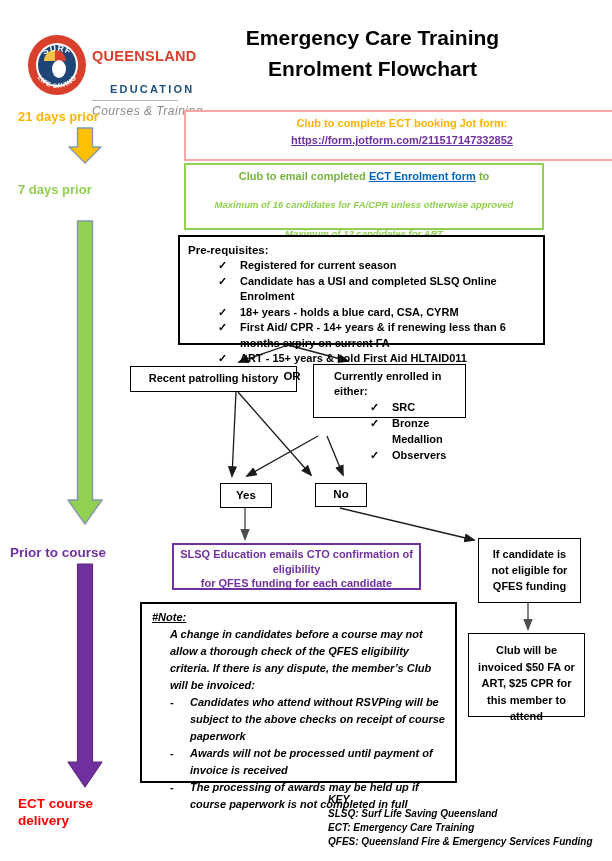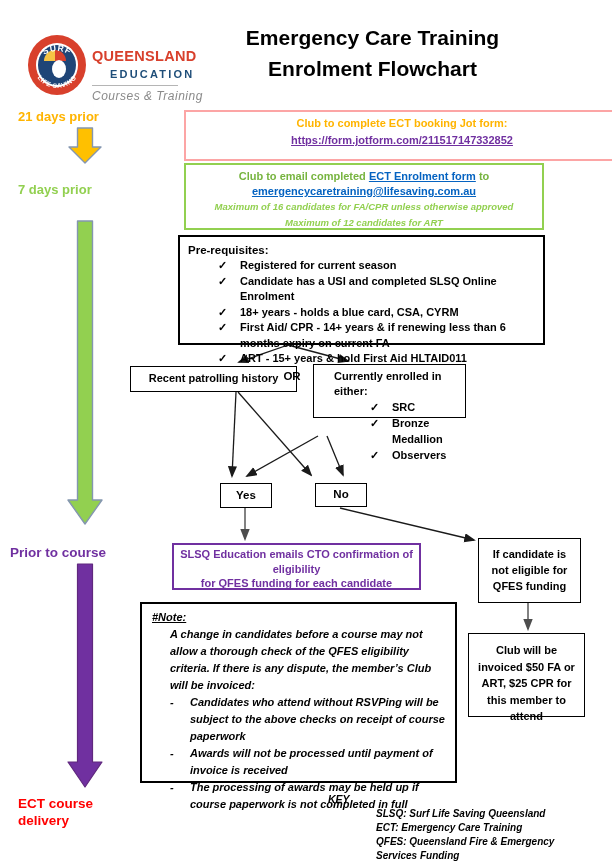--- a/index.html
+++ b/index.html
@@ -10,21 +10,21 @@
   .abs{position:absolute;}
   #connectors{position:absolute;left:0;top:0;width:612px;height:861px;z-index:1;pointer-events:none;}
   .box{position:absolute;z-index:2;background:#fff;box-sizing:border-box;}
   .black-box{border:1.5px solid #000;}
   .center{text-align:center;}
 
   
   #logo-badge{position:absolute;left:25px;top:32px;z-index:2;}
   #brand-block{position:absolute;left:92px;top:49px;z-index:2;line-height:1;}
   .brand-name{color:#d8402c;font-weight:700;font-size:14.5px;letter-spacing:.3px;}
-  .brand-div{color:#1f4e79;font-weight:700;font-size:11px;letter-spacing:2.2px;margin-top:5px;padding-left:18px;}
+  .brand-div{color:#1f4e79;font-weight:700;font-size:11px;letter-spacing:2.2px;margin-top:20px;padding-left:18px;}
   .brand-rule{width:86px;height:1px;background:#b5b5b5;margin-top:5px;}
   .brand-tag{color:#8a8a8a;font-style:italic;font-size:12px;margin-top:4px;letter-spacing:.5px;}
   #page-title{left:190px;top:22px;width:365px;font-size:21px;font-weight:700;line-height:31px;z-index:2;}
 
   
   .tl-label{z-index:2;font-weight:700;font-size:13px;}
   #label-21days{left:18px;top:109px;width:134px;color:#ffb400;}
   #label-7days{left:18px;top:182px;width:134px;color:#92d050;}
   #label-prior{left:10px;top:545px;width:150px;color:#7030a0;font-size:13.5px;}
   #label-delivery{left:18px;top:795px;width:134px;color:#ff0000;font-size:13.5px;line-height:17px;}
@@ -33,21 +33,21 @@
   #jotform-box{left:184px;top:110px;width:436px;height:51px;border:2px solid #fca5a5;padding-top:4px;}
   #jotform-box .head{color:#ffb400;font-weight:700;font-size:11px;line-height:14px;}
   .plink{color:#7030a0;font-weight:700;font-size:11px;text-decoration:underline;cursor:pointer;}
   .blink{color:#0563c1;font-weight:700;text-decoration:underline;cursor:pointer;}
 
   
   #email-box{left:184px;top:163px;width:360px;height:67px;border:2px solid #92d050;padding-top:4px;}
   #email-box .gtext{color:#77b43f;font-weight:700;font-size:11px;}
   #email-box .l1{line-height:15px;font-size:11px;}
   #email-box .l2{line-height:15px;font-size:11px;}
-  #email-box .gnote{color:#92d050;font-weight:700;font-style:italic;font-size:9.5px;line-height:16px;}
+  #email-box .gnote{color:#92d050;font-weight:700;font-style:italic;font-size:9.5px;line-height:16px;margin-top:13px;}
 
   
   #prereq-box{left:178px;top:235px;width:367px;height:110px;border:2px solid #000;padding:5px 8px;}
   #prereq-box .title{font-weight:700;font-size:11.5px;line-height:16px;}
   .chk-row{display:flex;margin-left:30px;font-weight:700;font-size:11px;line-height:15.5px;}
   .chk{width:22px;flex:none;}
   .chk-text{flex:1;}
 
   
   #patrol-box{left:130px;top:366px;width:167px;height:26px;font-weight:700;font-size:11px;line-height:23px;}
@@ -72,21 +72,21 @@
   .dash{width:20px;flex:none;}
   .dash-text{flex:1;}
 
   
   #noteligible-box{left:478px;top:538px;width:103px;height:65px;font-weight:700;font-size:11px;line-height:16px;padding:7px 9px;}
   #invoice-box{left:468px;top:633px;width:117px;height:84px;font-weight:700;font-size:11px;line-height:16.5px;padding:8px 5px;}
 
   
   #key-block{left:328px;top:792px;width:270px;z-index:2;font-style:italic;font-weight:700;}
   #key-block .title{font-size:10.5px;line-height:15px;}
-  #key-block .item{font-size:10px;line-height:14px;margin-left:48px;}
+  #key-block .item{font-size:10px;line-height:14px;}
 </style>
 </head>
 <body>
 
 <div id="canvas">
 
   <svg id="connectors" viewBox="0 0 612 861">
     <defs>
       <marker id="arr" markerWidth="9" markerHeight="8" refX="7.5" refY="3.5" orient="auto">
         <path d="M0,0 L9,3.5 L0,7 Z" fill="#1a1a1a"></path>
@@ -154,23 +154,20 @@
 
   <div id="jotform-box" class="box center">
     <div class="head">Club to complete ECT booking Jot form:</div>
     <span class="plink">https://form.jotform.com/211517147332852</span>
   </div>
 
   <div id="email-box" class="box center">
     <div class="l1">
       <span class="gtext">Club to email completed </span><span class="blink" style="font-size:11px;">ECT Enrolment form</span><span class="gtext"> to</span>
     </div>
-    <div class="l2">
-      <span class="blink" style="font-size:11px;">emergencycaretraining@lifesaving.com.au</span>
-    </div>
     <div class="gnote">Maximum of 16 candidates for FA/CPR unless otherwise approved</div>
     <div class="gnote">Maximum of 12 candidates for ART</div>
   </div>
 
   <div id="prereq-box" class="box">
     <div class="title">Pre-requisites:</div>
     <div class="chk-row">
       <span class="chk">✓</span>
       <span class="chk-text">Registered for current season</span>
     </div>

